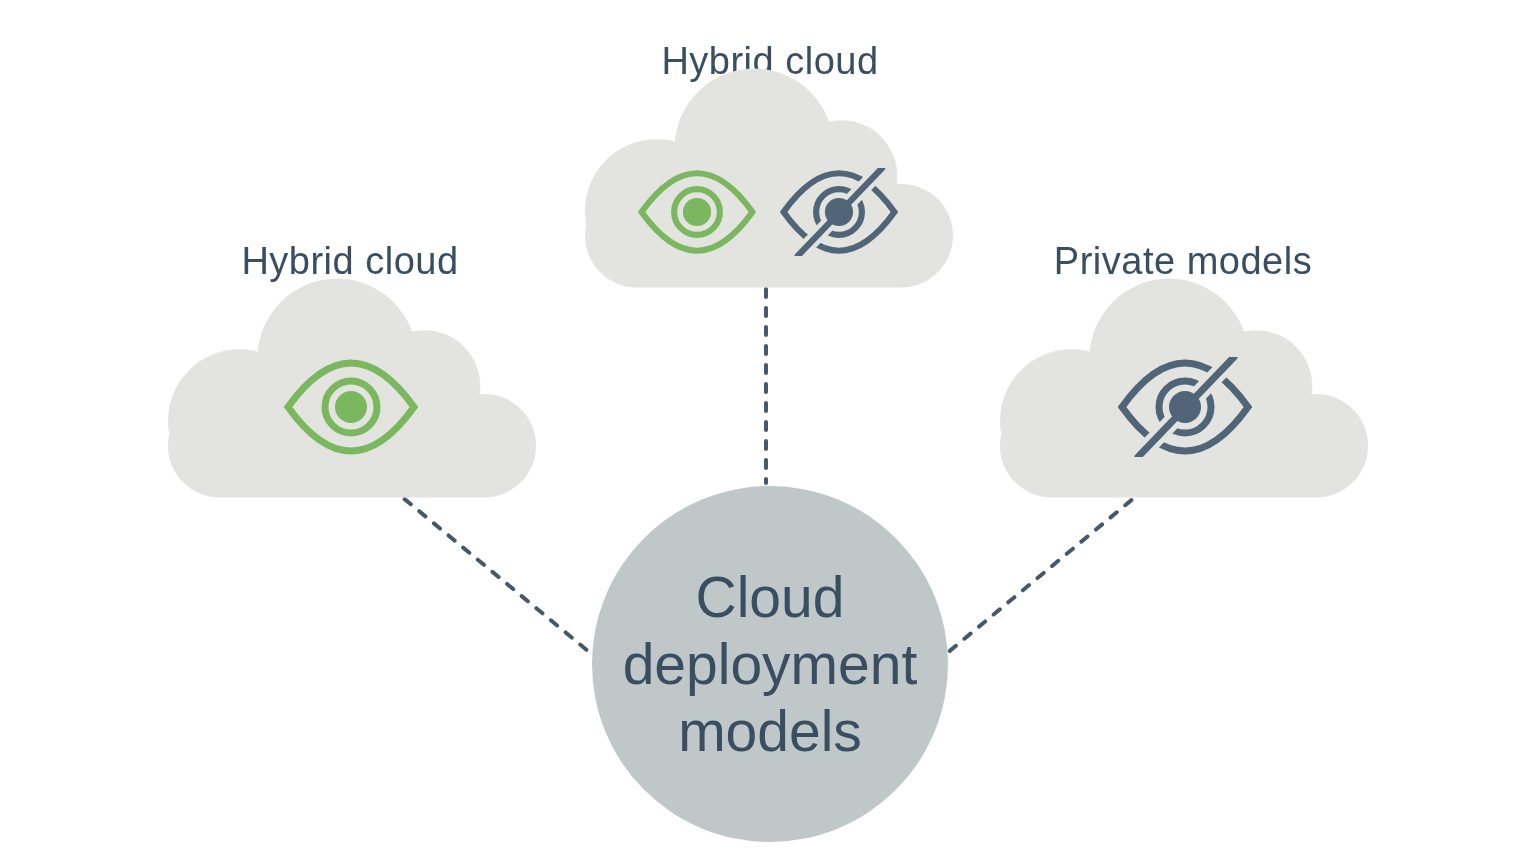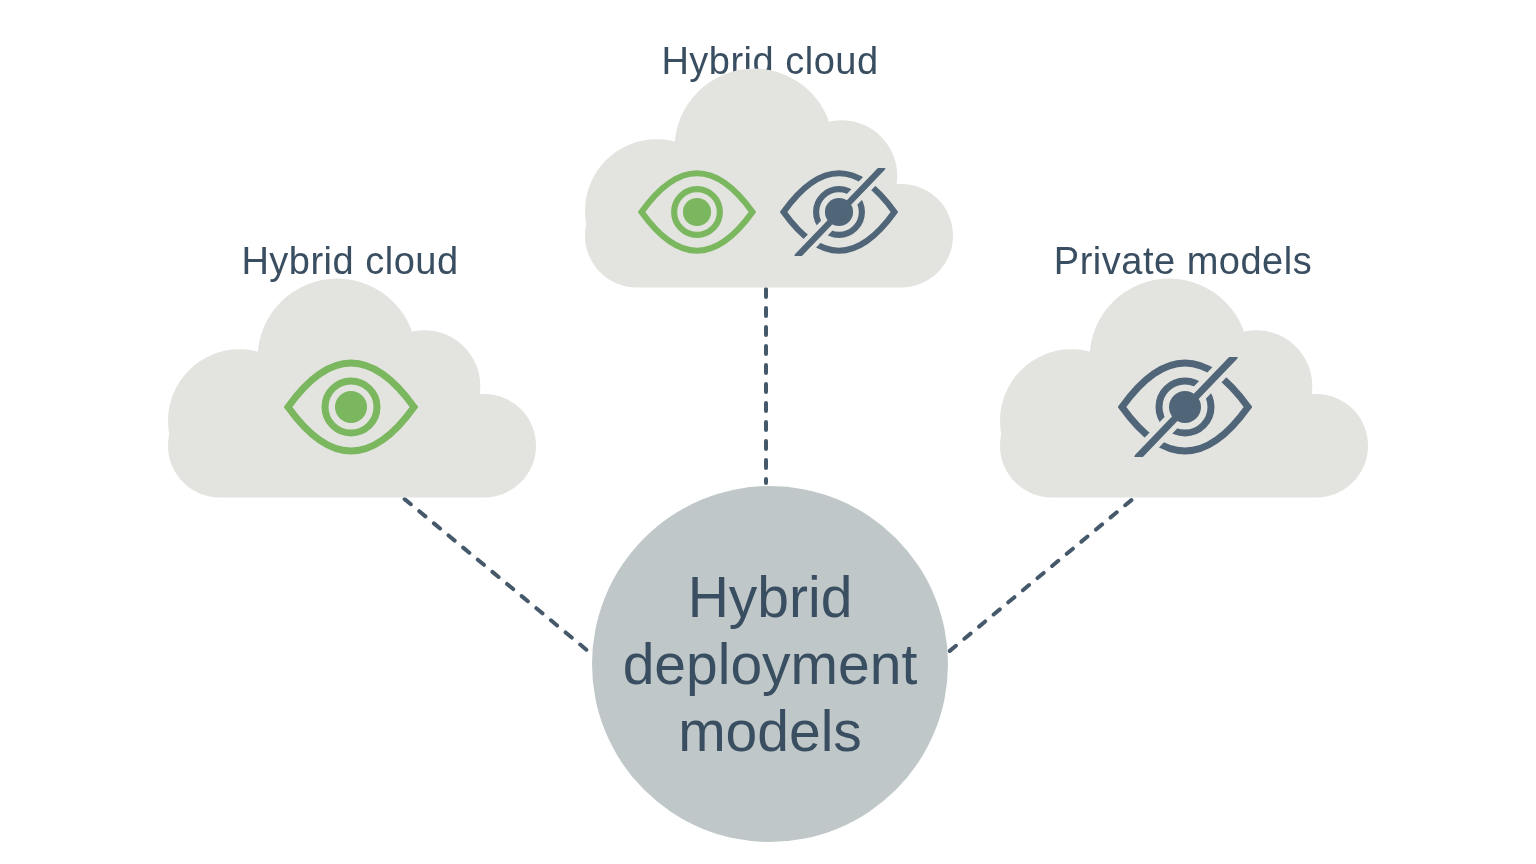--- a/index.html
+++ b/index.html
@@ -125,18 +125,18 @@
 
   <div class="node-label" style="left:963px; top:220px;">Private models</div>
   <svg class="abs cloud-shape" style="left:1000px; top:278px;" width="368" height="220" viewBox="0 0 370 220">
       <use href="#cloud"></use>
     </svg>
   <svg class="abs eye-slate" style="left:1118px; top:357px;" width="134" height="100" viewBox="0 0 134 100">
       <use href="#eye-crossed"></use>
     </svg>
 
   <div class="hub">
-    <div class="hub-line">Hybrid</div>
+    <div class="hub-line">Cloud</div>
     <div class="hub-line">deployment</div>
     <div class="hub-line">models</div>
   </div>
 
 </div>
 
 </body></html>

